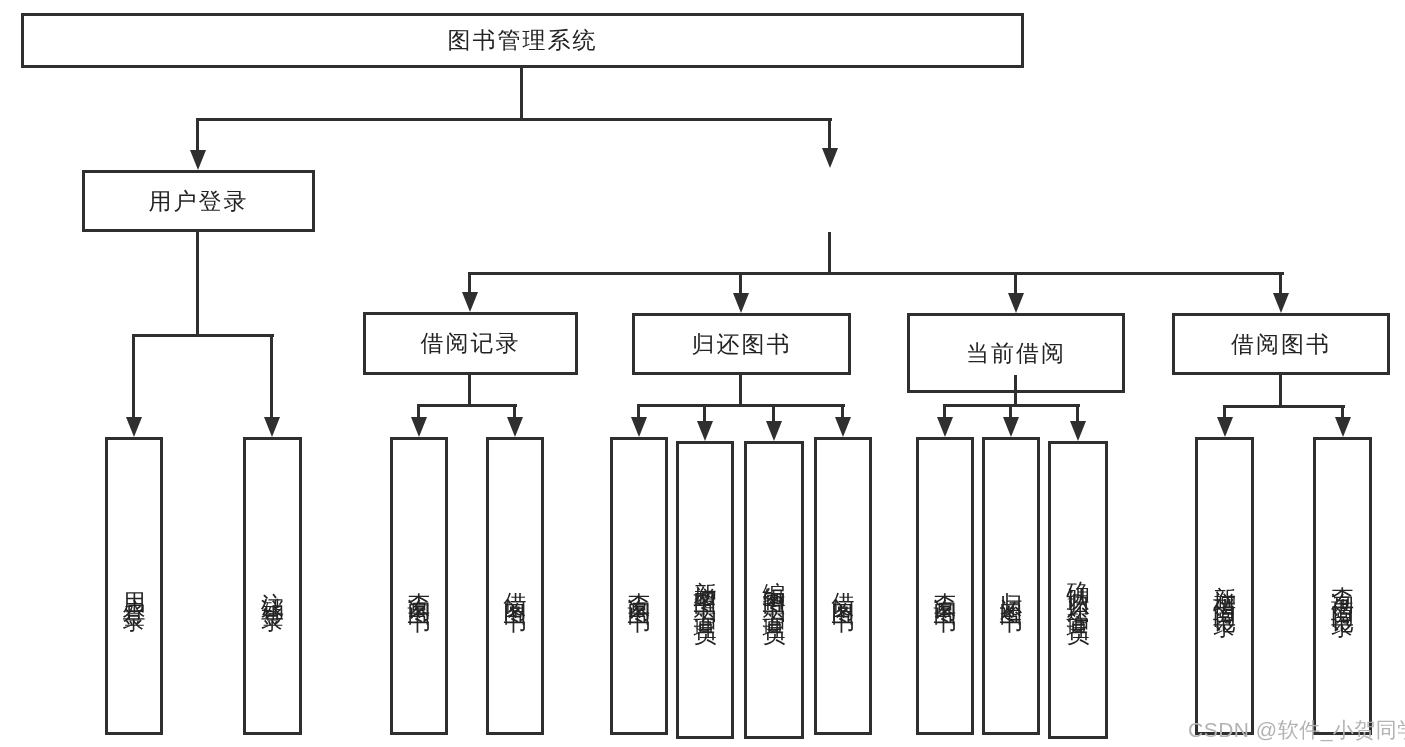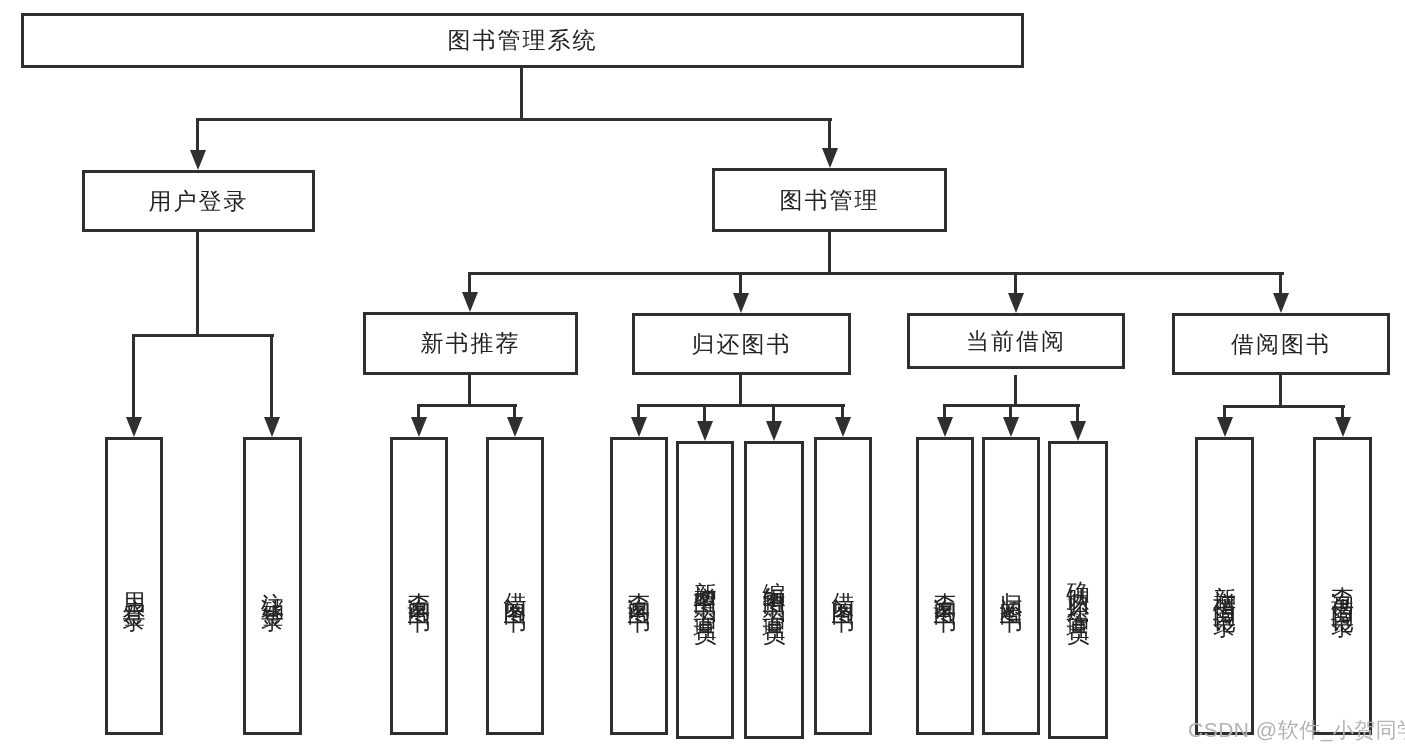--- a/index.html
+++ b/index.html
@@ -43,33 +43,30 @@
 <div class="canvas">
 
   <div class="node h-node" style="left:21px; top:13px; width:1003px; height:55px;">
     <span>图书管理系统</span>
   </div>
 
   <div class="node h-node" style="left:82px; top:170px; width:233px; height:62px;">
     <span>用户登录</span>
   </div>
 
-  <div class="node h-node" style="left:712px; top:168px; width:235px; height:64px;">
-    <span>图书管理</span>
-  </div>
 
   <div class="node h-node" style="left:363px; top:312px; width:215px; height:63px;">
-    <span>新书推荐</span>
+    <span>借阅记录</span>
   </div>
 
   <div class="node h-node" style="left:632px; top:313px; width:219px; height:62px;">
     <span>归还图书</span>
   </div>
 
-  <div class="node h-node" style="left:907px; top:313px; width:218px; height:56px;">
+  <div class="node h-node" style="left:907px; top:313px; width:218px; height:80px;">
     <span>当前借阅</span>
   </div>
 
   <div class="node h-node" style="left:1172px; top:313px; width:218px; height:62px;">
     <span>借阅图书</span>
   </div>
 
   <div class="node v-node" style="left:105px; top:437px; width:58px; height:298px;">
     <span>用户登录</span>
   </div>

